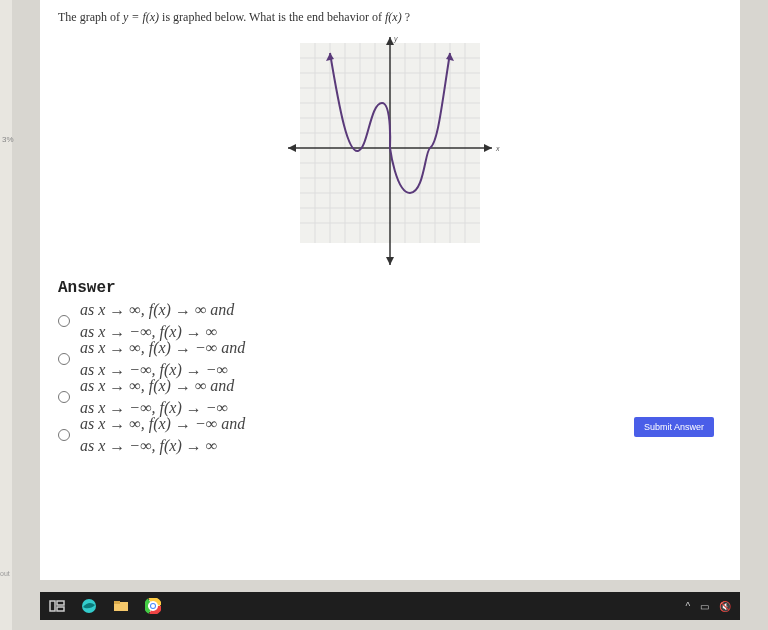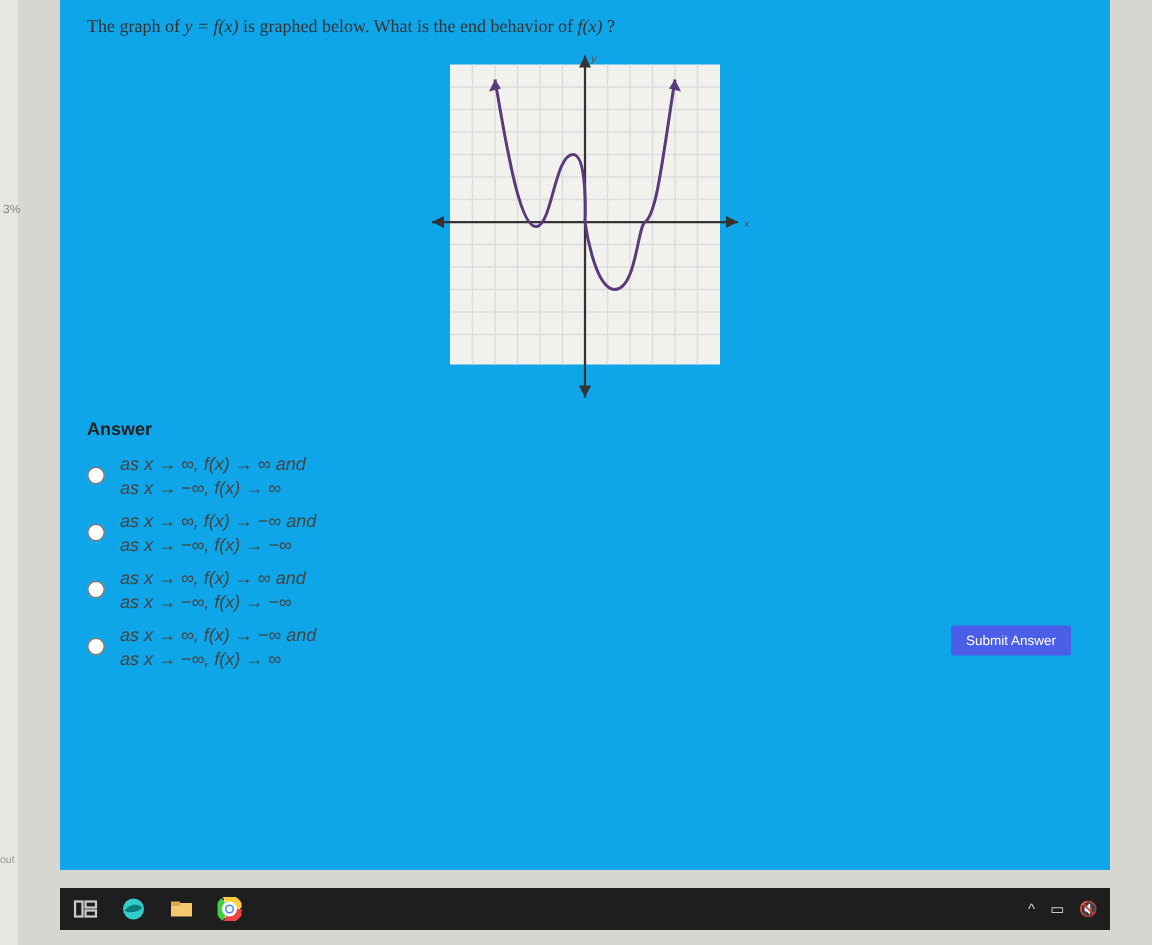--- a/index.html
+++ b/index.html
@@ -15,50 +15,50 @@
   }
   .sidebar-tag {
     position: absolute; left: 2px; top: 135px;
     color:#888; font-size: 8px;
   }
   .sidebar-out {
     position:absolute; left:0; top:570px; color:#999; font-size:7px;
   }
   .page {
     position: absolute; left: 40px; top: 0; width: 700px; height: 580px;
-    background: #0ea5e9;
+    background: #ffffff;
     overflow: hidden;
   }
   .question {
     padding: 10px 18px 0 18px;
     font-size: 12px; color:#333;
     font-family: Georgia, serif;
   }
   .question .mi { font-style: italic; }
   .graph-area {
     display:flex; justify-content:center; margin-top:8px;
   }
   svg.plot { width: 240px; height: 240px; }
   .answer-section {
     padding: 6px 18px 0 18px;
   }
   .answer-label {
-    font-size: 12px; font-weight:600; color:#222; margin-bottom:6px;
-    font-family: Liberation Sans, sans-serif;
+    font-size: 16px; font-weight:600; color:#222; margin-bottom:6px;
+    font-family: Liberation Mono, monospace;
   }
   .option {
     display:flex; align-items:center; gap:10px;
     height: 36px; margin-bottom:2px;
   }
   .option input[type=radio]{
     width:12px; height:12px;
   }
   .option .txt {
-    font-size: 12px; color:#444; line-height:1.35;
-    font-family: Liberation Sans, sans-serif;
+    font-size: 16px; color:#444; line-height:1.35;
+    font-family: Liberation Serif, serif;
   }
   .option .txt .mi{ font-style: italic; }
   .submit-btn {
     position:absolute; right: 26px; top: 417px;
     background:#4a5ee8; color:#fff; font-size:9px;
     padding:5px 10px; border:none; border-radius:2px;
     cursor:pointer;
   }
   
   .taskbar {

